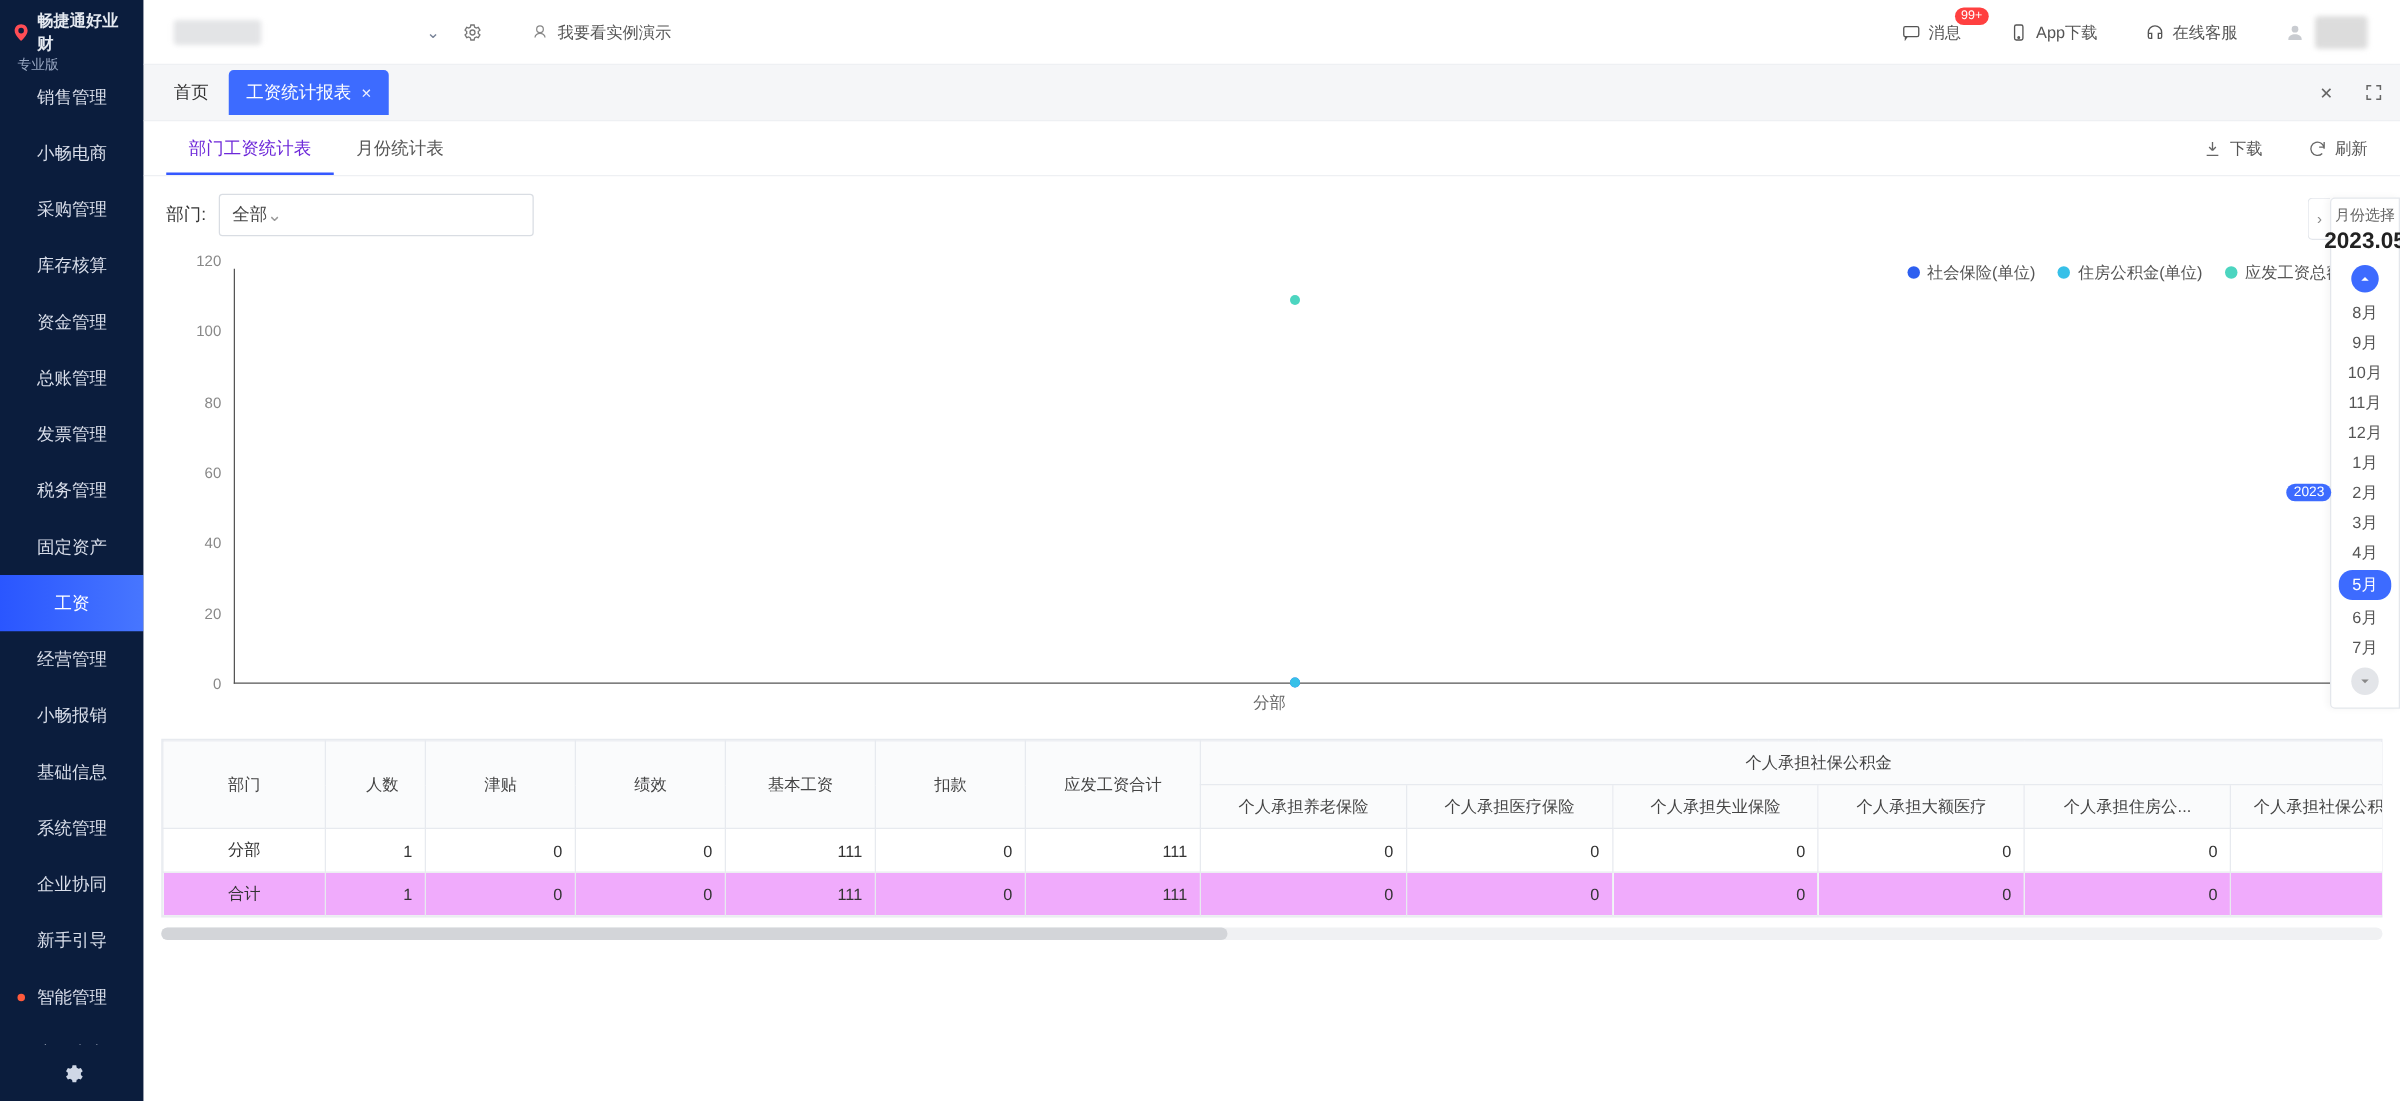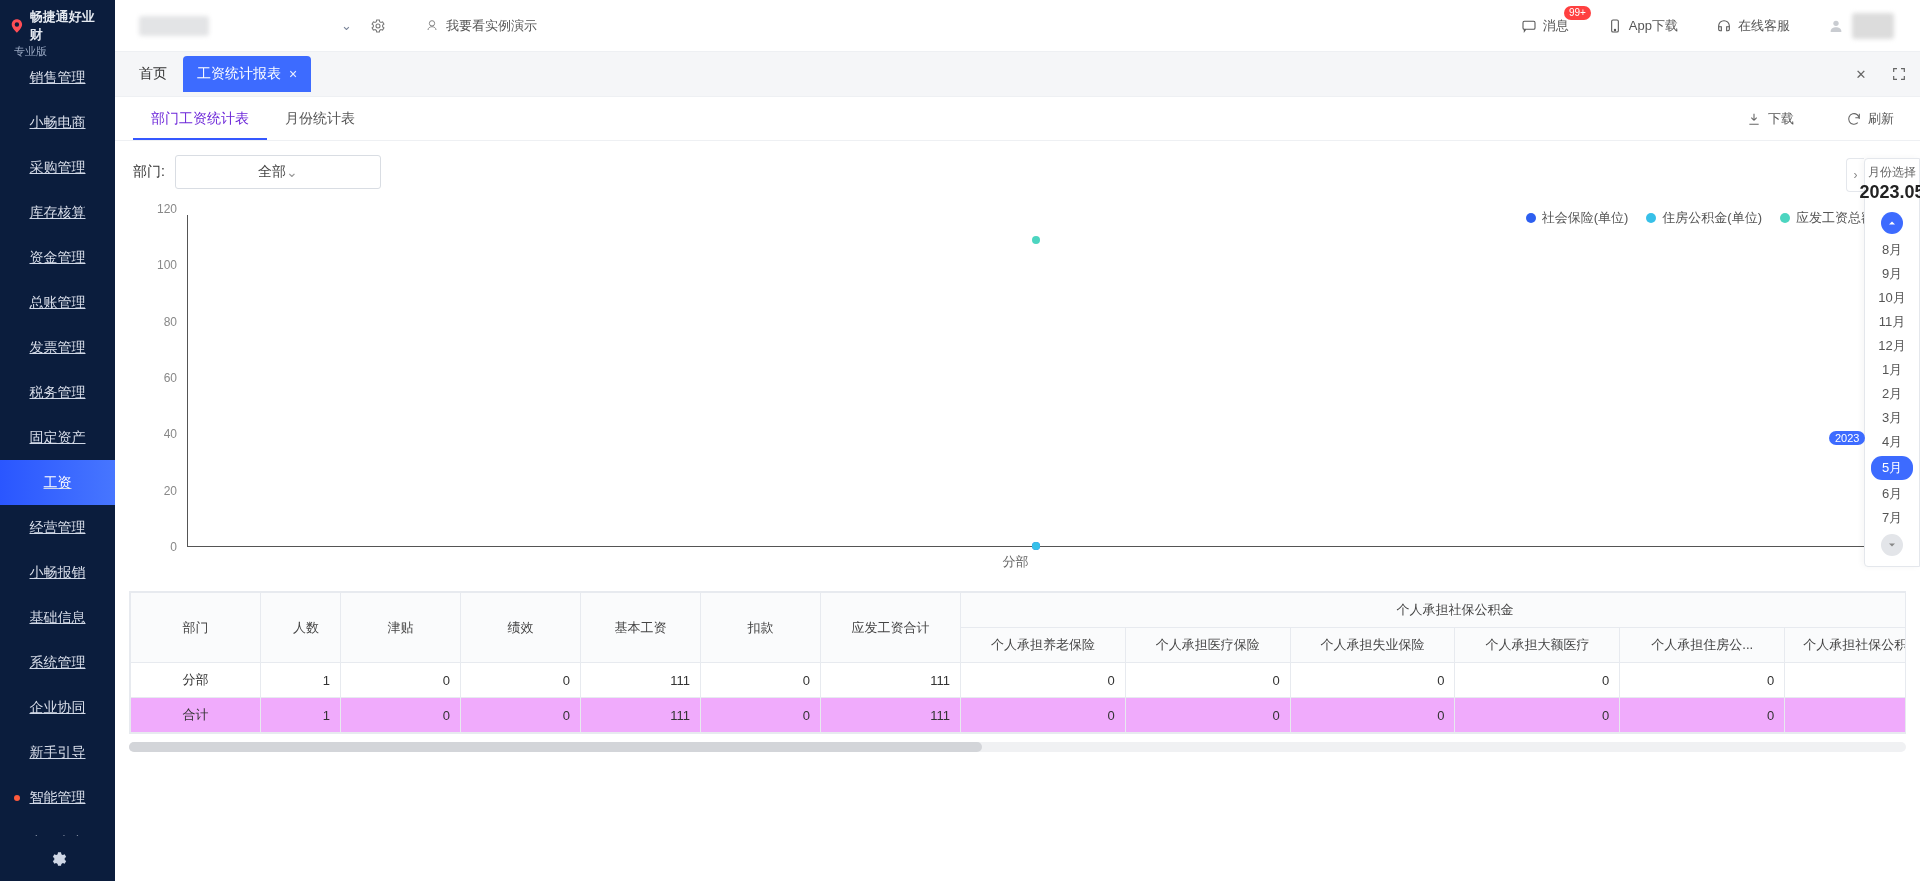--- a/index.html
+++ b/index.html
@@ -28,21 +28,21 @@
   padding: 8px 8px 2px;
   display: flex;
   flex-direction: column;
   align-items: center;
   font-size: 12px;
   color: #e4e9f0;
 }
 .logo-row { display:flex; align-items:center; gap:4px; font-size:13px; font-weight:bold;}
 .logo-row svg { width:18px;height:18px; }
 .edition { font-size:11px; color:#97a6c0; align-self: flex-start; margin-left:6px;}
-.nav { flex:1; overflow:hidden;text-decoration:underline;}
+.nav { flex:1; overflow:hidden;}
 .nav-item {
   height: 45px;
   display: flex;
   align-items: center;
   justify-content: center;
   font-size: 14px;
   color:#d9deea;
   cursor:pointer;
   position:relative;
 }
@@ -113,26 +113,26 @@
 }
 .subtabrow {
   height:44px; display:flex; align-items:flex-end;
   border-bottom:1px solid #eef0f3; padding:0 18px; gap:0;
 }
 .subtab {
   padding:10px 18px 10px; font-size:14px; color:#555; cursor:pointer;
   border-bottom:2px solid transparent;
 }
 .subtab.active { color:#6d28d9; border-bottom-color:#3558ff; font-weight:500;}
-.subtab-tools { margin-left:auto; display:flex; align-items:flex-end; gap:36px; padding-bottom:8px; color:#555;}
+.subtab-tools { margin-left:auto; display:flex; align-items:flex-end; gap:20px; padding-bottom:8px; color:#555;}
 
 .filterrow { padding:14px 18px; display:flex; align-items:center; gap:10px; font-size:14px;}
 .select {
-  width:206px; height:34px; border:1px solid #d9dde3; border-radius:3px;
-  display:flex; align-items:center; padding:0 10px; justify-content:center; color:#444;
+  width:252px; height:34px; border:1px solid #d9dde3; border-radius:3px;
+  display:flex; align-items:center; padding:0 10px; justify-content:flex-start; color:#444;
   background:#fff;
 }
 
 .chartwrap { padding:0 36px 8px 32px; position:relative;}
 .legend { position:absolute; right:46px; top:0; display:flex; gap:18px; font-size:13px; color:#555;}
 .legend span { display:flex; align-items:center; gap:6px;}
 .lg-dot { width:10px;height:10px;border-radius:50%;}
 .chart {
   height:364px; position:relative; margin-top:6px;
 }
@@ -171,21 +171,21 @@
 .circ-btn {
   width:22px;height:22px;border-radius:50%;background:#3d6bff;display:flex;align-items:center;justify-content:center;margin:4px 0;cursor:pointer;
 }
 .circ-btn.gray{background:#e3e5e9;}
 .circ-btn svg{width:12px;height:12px;fill:#fff;}
 .circ-btn.gray svg{fill:#888;}
 .month-item { padding:3px 0; width:100%; text-align:center; cursor:pointer;}
 .month-item.sel { background:#3d6bff; color:#fff; border-radius:11px; margin:2px 6px; width:auto; padding:3px 0;}
 .year-tag {
   position:absolute; left:-36px; top:228px;
-  background:#3d6bff;color:#fff;font-size:11px;padding:1px 6px;border-radius:8px;margin-top:44px;
+  background:#3d6bff;color:#fff;font-size:11px;padding:1px 6px;border-radius:8px;
 }
 .collapse-tab {
   position:absolute; right:56px; top:158px; width:18px; height:34px;
   background:#fff; border:1px solid #e4e7ec; border-right:none;
   display:flex;align-items:center;justify-content:center; color:#888; font-size:12px;
   border-radius:4px 0 0 4px;
 }
 </style>
 </head>
 <body>

